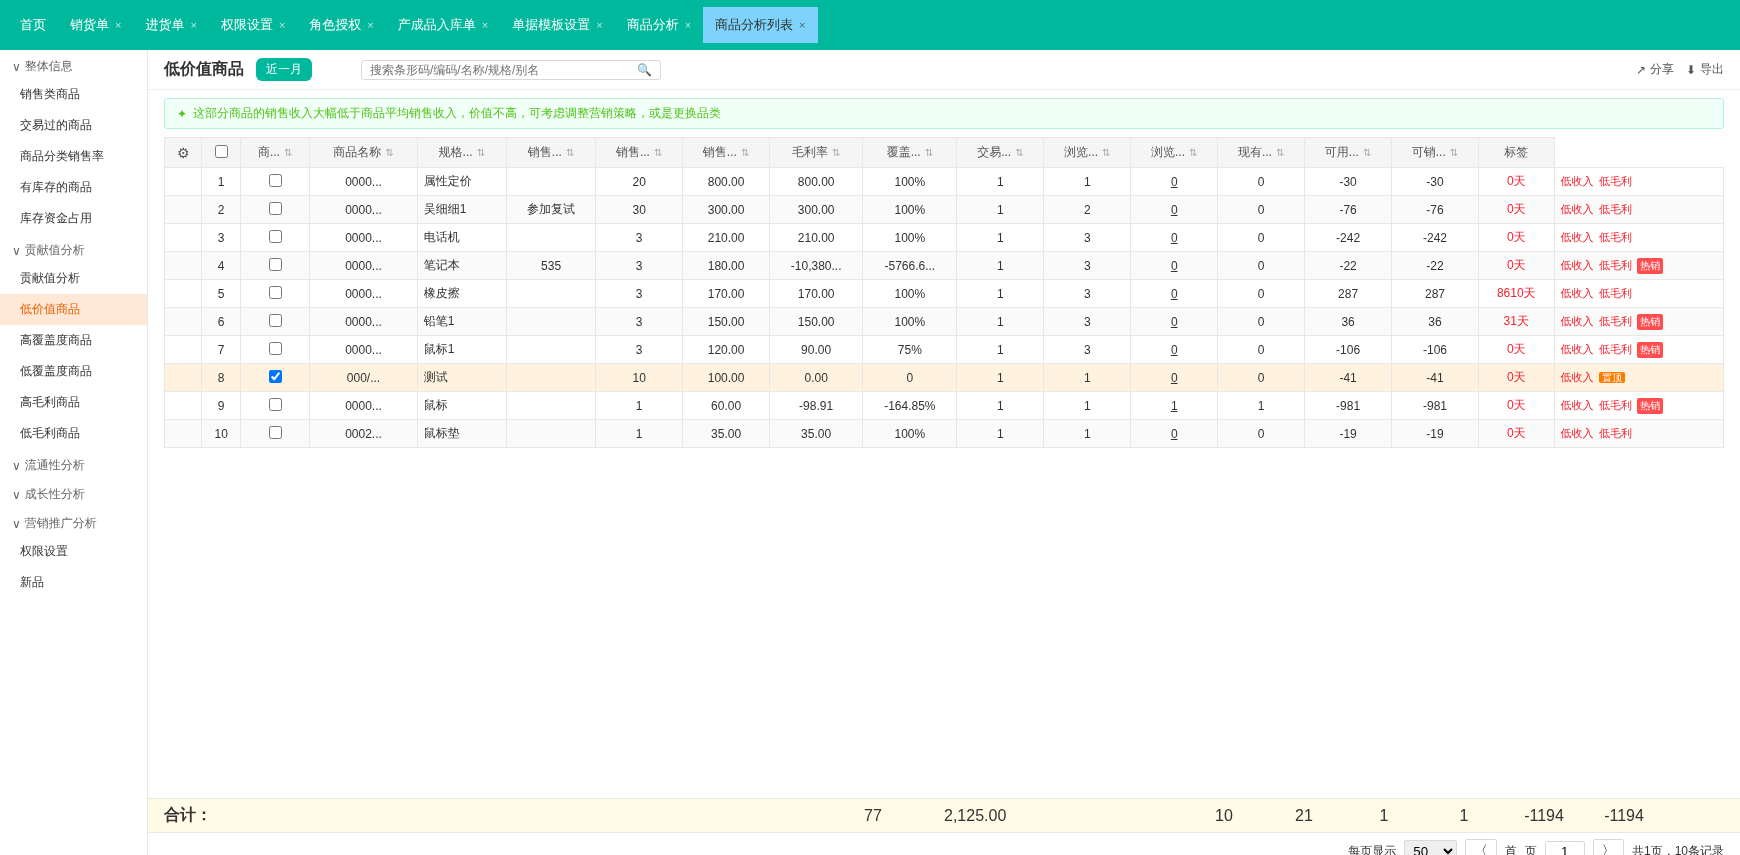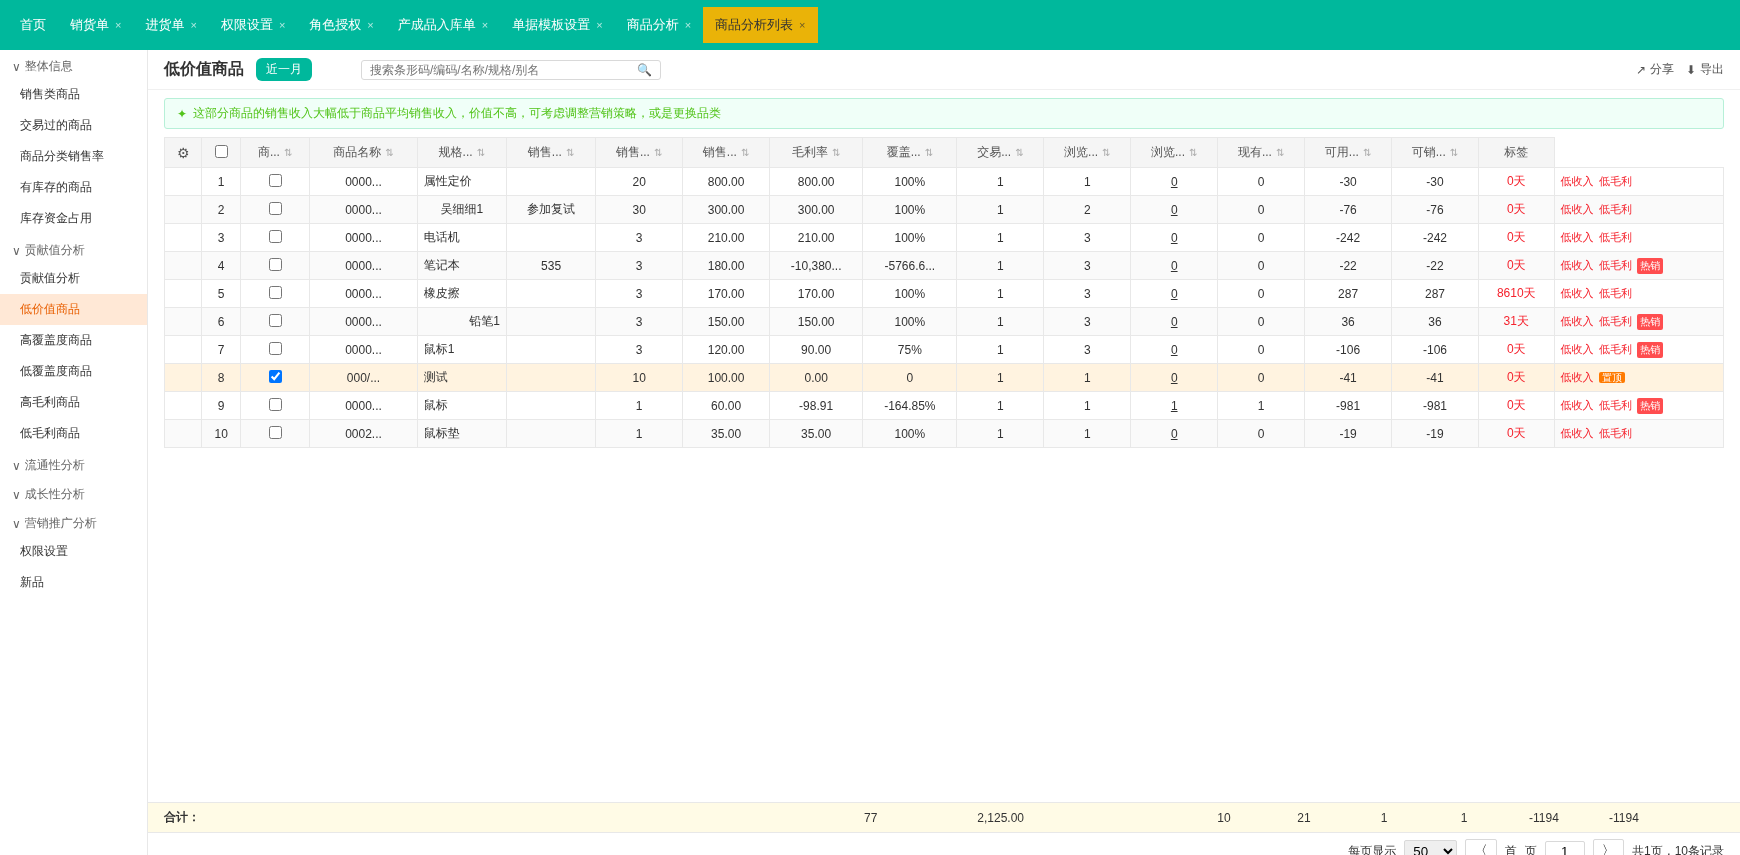--- a/index.html
+++ b/index.html
@@ -17,21 +17,21 @@
     }
     .nav-item {
       padding: 0 12px;
       height: 36px;
       display: flex;
       align-items: center;
       cursor: pointer;
       white-space: nowrap;
       font-size: 13px;
     }
-    .nav-item.active { background: #eab308; color: #333; }
+    .nav-item.active { background: #7dd3fc; color: #333; }
     .nav-item .close-x { margin-left: 6px; font-size: 11px; opacity: 0.7; }
 
     
     .main-layout {
       display: flex;
       height: calc(100vh - 36px);
       background: #fff;
     }
 
     
@@ -197,21 +197,21 @@
 
     .days-col { color: #f5222d; }
 
     
     .footer-sum {
       border-top: 1px solid #e8e8e8;
       padding: 6px 16px;
       background: #fffbe6;
       display: flex;
       align-items: center;
-      font-size: 12px;
+      font-size: 16px;
     }
     .footer-sum .label { min-width: 80px; font-weight: bold; color: #333; }
 
     .pagination-bar {
       border-top: 1px solid #e8e8e8;
       padding: 6px 16px;
       display: flex;
       align-items: center;
       justify-content: flex-end;
       gap: 8px;
@@ -392,21 +392,21 @@
     <td>-30</td>
     <td>-30</td>
     <td class="days-col">0天</td>
     <td style="text-align:left"><span class="tag-label">低收入</span> <span class="tag-label">低毛利</span> </td>
   </tr>
             <tr>
     <td style="color:#aaa;font-size:11px"></td>
     <td>2</td>
     <td style="text-align:center"><input type="checkbox" style=""></td>
     <td>0000...</td>
-    <td style="text-align:center">吴细细1</td>
+    <td style="text-align:left">吴细细1</td>
     <td>参加复试</td>
     <td>30</td>
     <td>300.00</td>
     <td>300.00</td>
     <td>100%</td>
     <td>1</td>
     <td>2</td>
     <td><span class="underline-link">0</span></td>
     <td>0</td>
     <td>-76</td>
@@ -472,21 +472,21 @@
     <td>287</td>
     <td>287</td>
     <td class="days-col">8610天</td>
     <td style="text-align:left"><span class="tag-label">低收入</span> <span class="tag-label">低毛利</span> </td>
   </tr>
             <tr>
     <td style="color:#aaa;font-size:11px"></td>
     <td>6</td>
     <td style="text-align:center"><input type="checkbox" style=""></td>
     <td>0000...</td>
-    <td style="text-align:right">铅笔1</td>
+    <td style="text-align:left">铅笔1</td>
     <td></td>
     <td>3</td>
     <td>150.00</td>
     <td>150.00</td>
     <td>100%</td>
     <td>1</td>
     <td>3</td>
     <td><span class="underline-link">0</span></td>
     <td>0</td>
     <td>36</td>
@@ -575,21 +575,21 @@
     <td style="text-align:left"><span class="tag-label">低收入</span> <span class="tag-label">低毛利</span> </td>
   </tr>
           </tbody>
       </table>
     </div>
 
     <div class="footer-sum">
       <span class="label">合计：</span>
       <span style="flex:1"></span>
       <span style="min-width:80px;text-align:left">77</span>
-      <span style="min-width:80px;text-align:right">2,125.00</span>
+      <span style="min-width:80px;text-align:left">2,125.00</span>
       <span style="min-width:80px"></span>
       <span style="min-width:80px"></span>
       <span style="min-width:80px;text-align:center">10</span>
       <span style="min-width:80px;text-align:center">21</span>
       <span style="min-width:80px;text-align:center">1</span>
       <span style="min-width:80px;text-align:center">1</span>
       <span style="min-width:80px;text-align:center">-1194</span>
       <span style="min-width:80px;text-align:center">-1194</span>
       <span style="min-width:60px"></span>
     </div>

